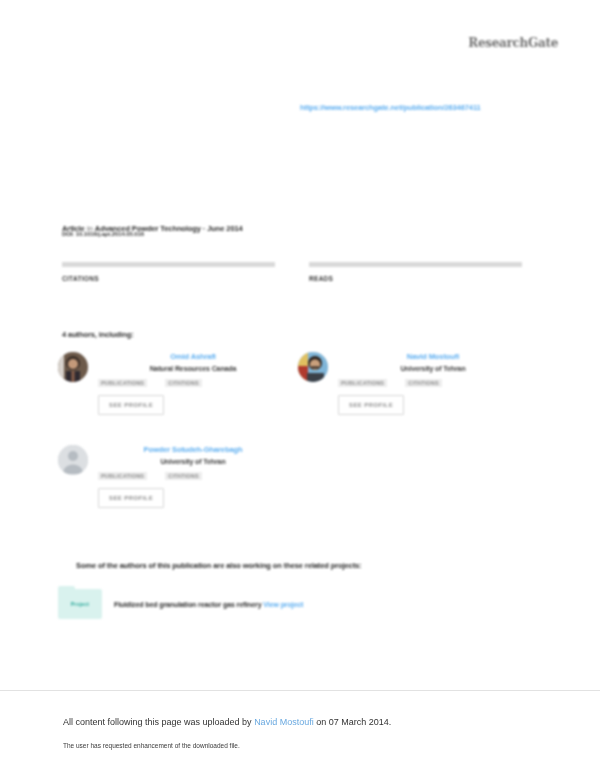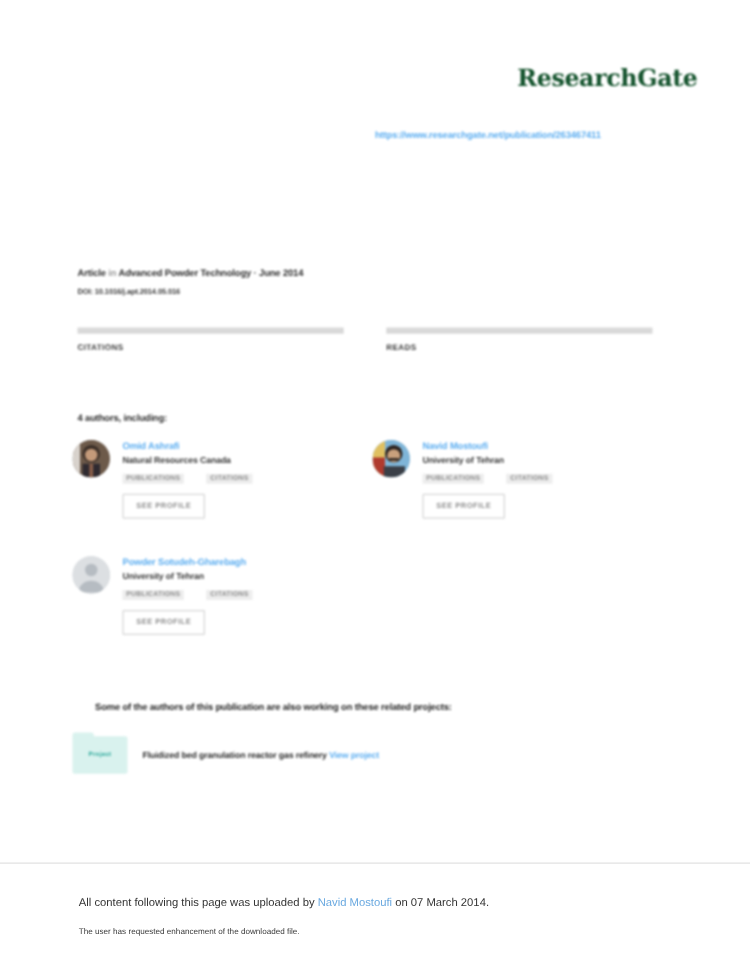--- a/index.html
+++ b/index.html
@@ -5,28 +5,28 @@
   html,body{margin:0;padding:0;background:#ffffff;}
   body{width:600px;height:776px;position:relative;overflow:hidden;
        font-family:"Liberation Sans",sans-serif;color:#222;}
 
   .page{position:absolute;left:0;top:0;width:600px;height:776px;background:#fff;}
 
   
   .scan{position:absolute;left:0;top:0;width:600px;height:690px;
         filter:blur(0.9px);-webkit-filter:blur(0.9px);}
 
-  .rg-logo{position:absolute;right:42px;top:52px;
-           font-family:"DejaVu Serif",serif;font-weight:700;font-size:19px;
-           letter-spacing:-0.3px;color:#14532d;white-space:nowrap;}
+  .rg-logo{position:absolute;right:42px;top:36px;
+           font-family:"DejaVu Serif",serif;font-weight:700;font-size:12px;
+           letter-spacing:-0.3px;color:#737373;white-space:nowrap;}
 
   .rg-url{position:absolute;left:300px;top:103px;font-size:7.5px;
           font-weight:700;color:#5badf0;letter-spacing:-0.1px;white-space:nowrap;text-align:right;}
 
-  .meta-line{position:absolute;left:62px;top:214px;font-size:7.5px;
+  .meta-line{position:absolute;left:62px;top:224px;font-size:7.5px;
              font-weight:700;color:#2b2b2b;letter-spacing:-0.1px;white-space:nowrap;}
   .meta-line .in{color:#9a9a9a;font-weight:700;}
   .doi-line{position:absolute;left:62px;top:231px;font-size:6px;
             font-weight:700;color:#3b3b3b;letter-spacing:-0.1px;white-space:nowrap;}
 
   
   .stats{position:absolute;left:62px;top:262px;width:460px;
          display:flex;gap:34px;}
   .stat{width:213px;}
   .stat .rule{height:5px;background:#d9d9d9;width:100%;}
@@ -39,21 +39,21 @@
 
   .author{position:absolute;width:230px;}
   .author.a1{left:58px;top:352px;}
   .author.a2{left:298px;top:352px;}
   .author.a3{left:58px;top:445px;}
 
   .av{position:absolute;left:0;top:0;width:30px;height:30px;border-radius:50%;
       overflow:hidden;background:#cfd4d8;}
   .av svg{display:block;width:30px;height:30px;}
 
-  .a-body{margin-left:40px;}
+  .a-body{margin-left:40px;text-align:center;}
   .a-name{font-size:7.5px;font-weight:700;color:#5badf0;letter-spacing:-0.1px;
           white-space:nowrap;}
   .a-aff{margin-top:4px;font-size:7px;font-weight:700;color:#3a3a3a;
          letter-spacing:-0.1px;white-space:nowrap;}
   .a-stats{margin-top:7px;display:flex;gap:18px;}
   .a-stats span{font-size:5.5px;font-weight:700;color:#8d8d8d;
                 background:#ededed;padding:1px 3px;letter-spacing:0.2px;}
   .see-profile{margin-top:8px;margin-left:40px;display:inline-block;
                border:1px solid #d6d6d6;background:#fff;color:#8d8d8d;
                font-size:6px;font-weight:700;letter-spacing:0.4px;

